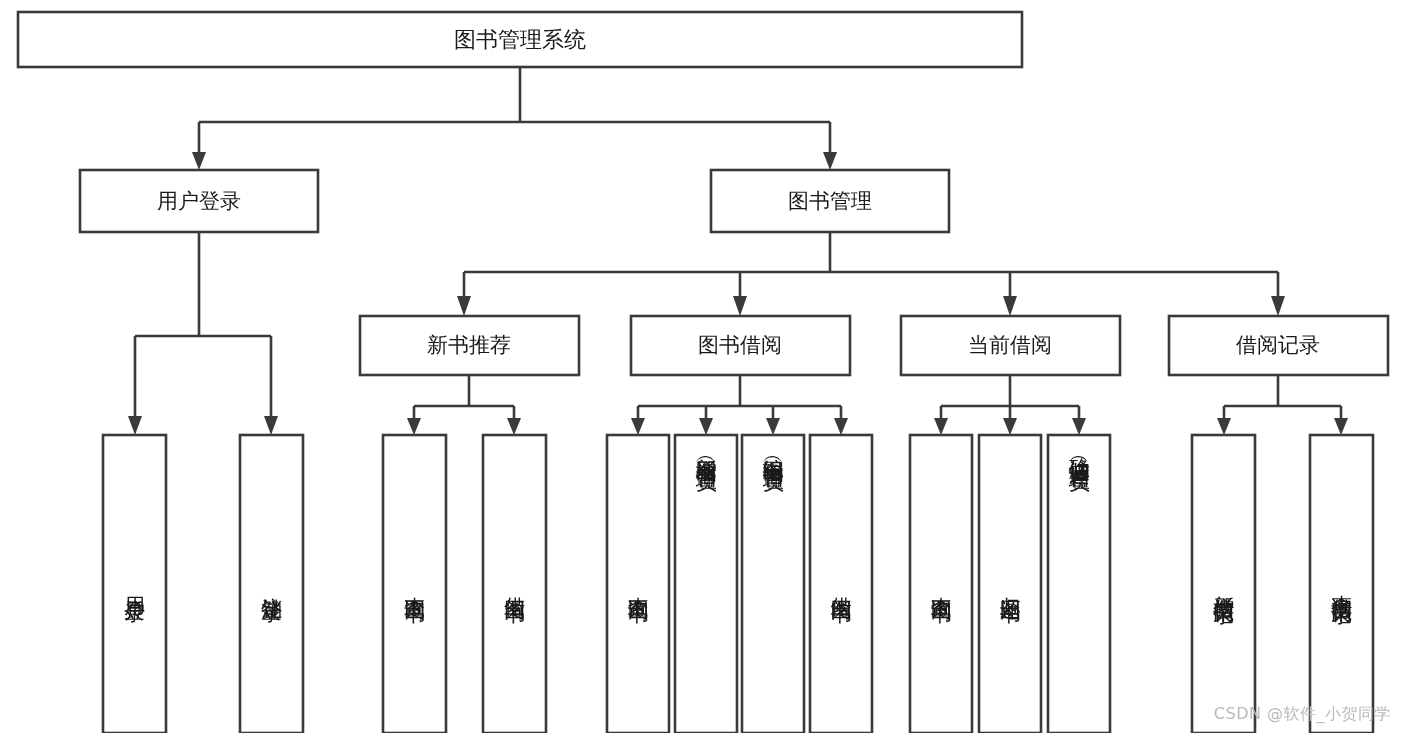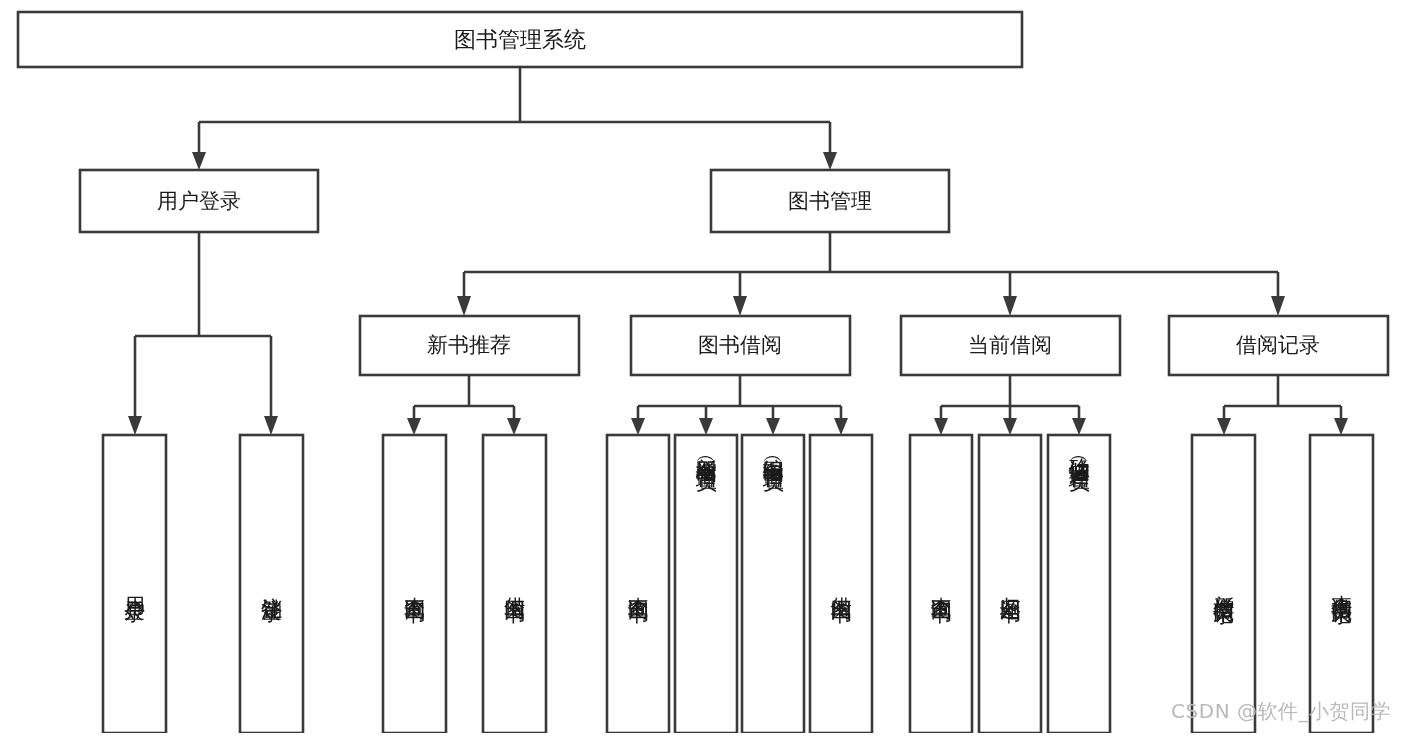--- a/index.html
+++ b/index.html
@@ -66,21 +66,21 @@
     letter-spacing: 2px;
     white-space: nowrap;
     text-align: center;
     pointer-events: none;
   }
   .watermark {
     position: absolute;
     right: 14px;
     bottom: 8px;
     font-family: "DejaVu Sans", "Liberation Sans", sans-serif;
-    font-size: 20px;
+    font-size: 16px;
     color: #b9b9b9;
     letter-spacing: 0.5px;
     white-space: nowrap;
   }
 </style>
 </head>
 <body>
 
 <div id="diagram-root">
 

